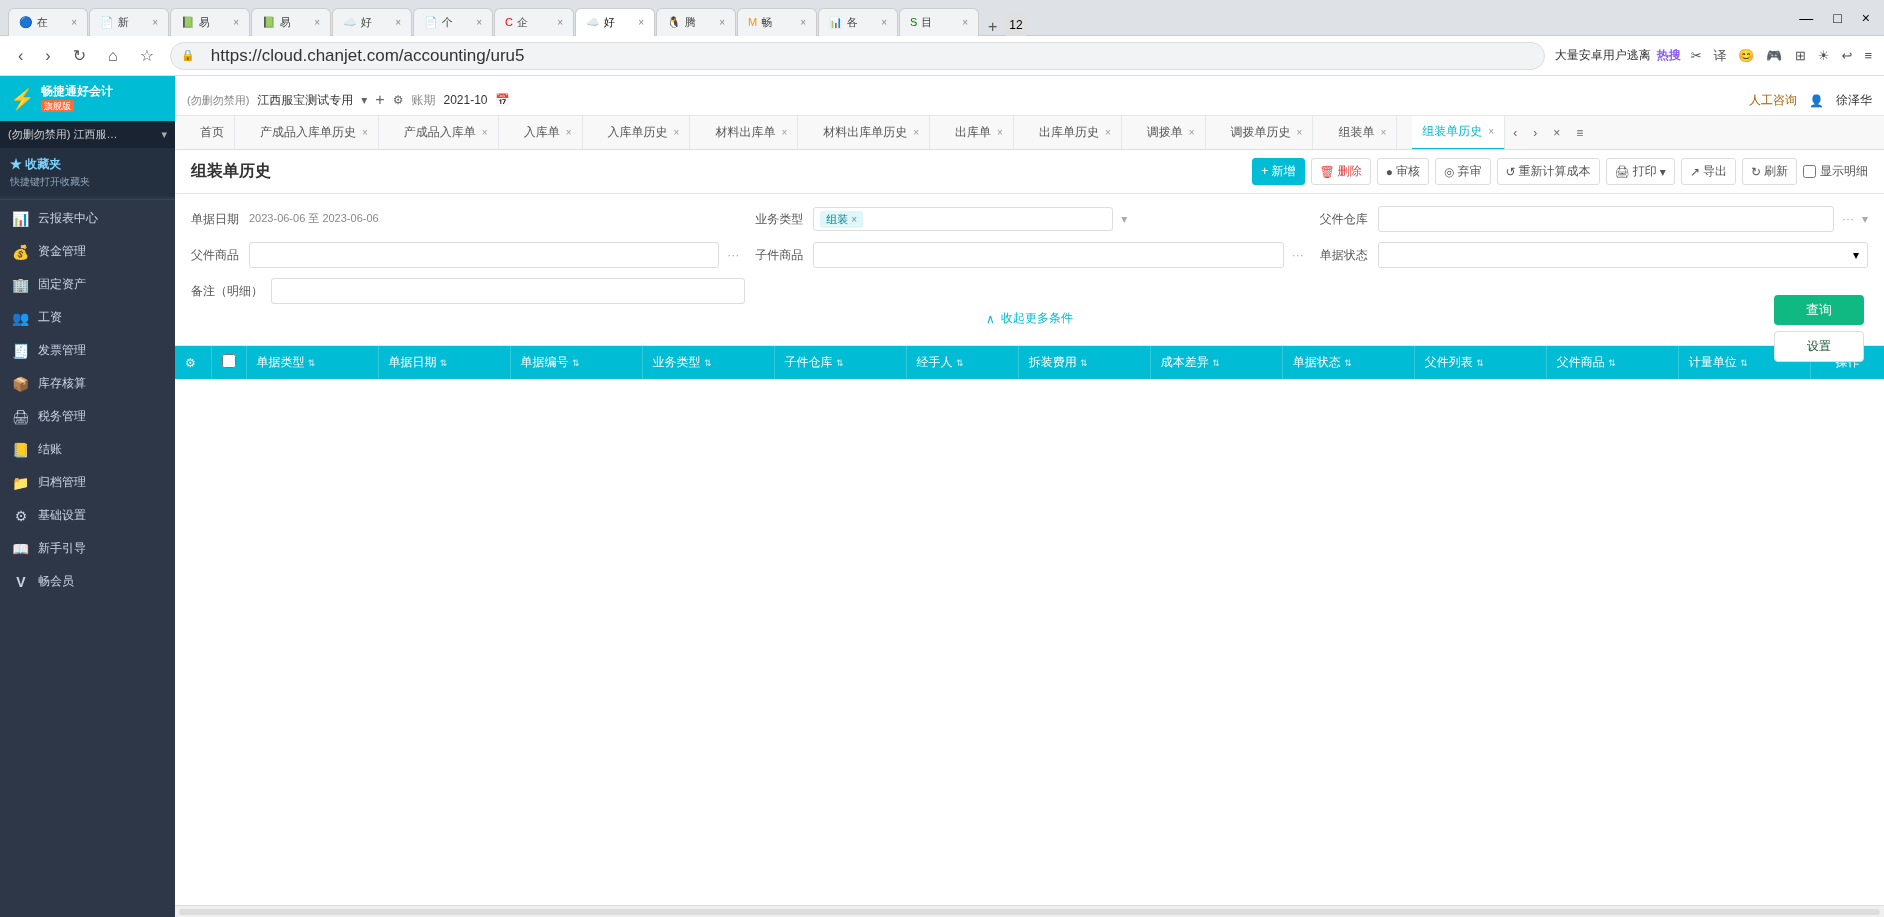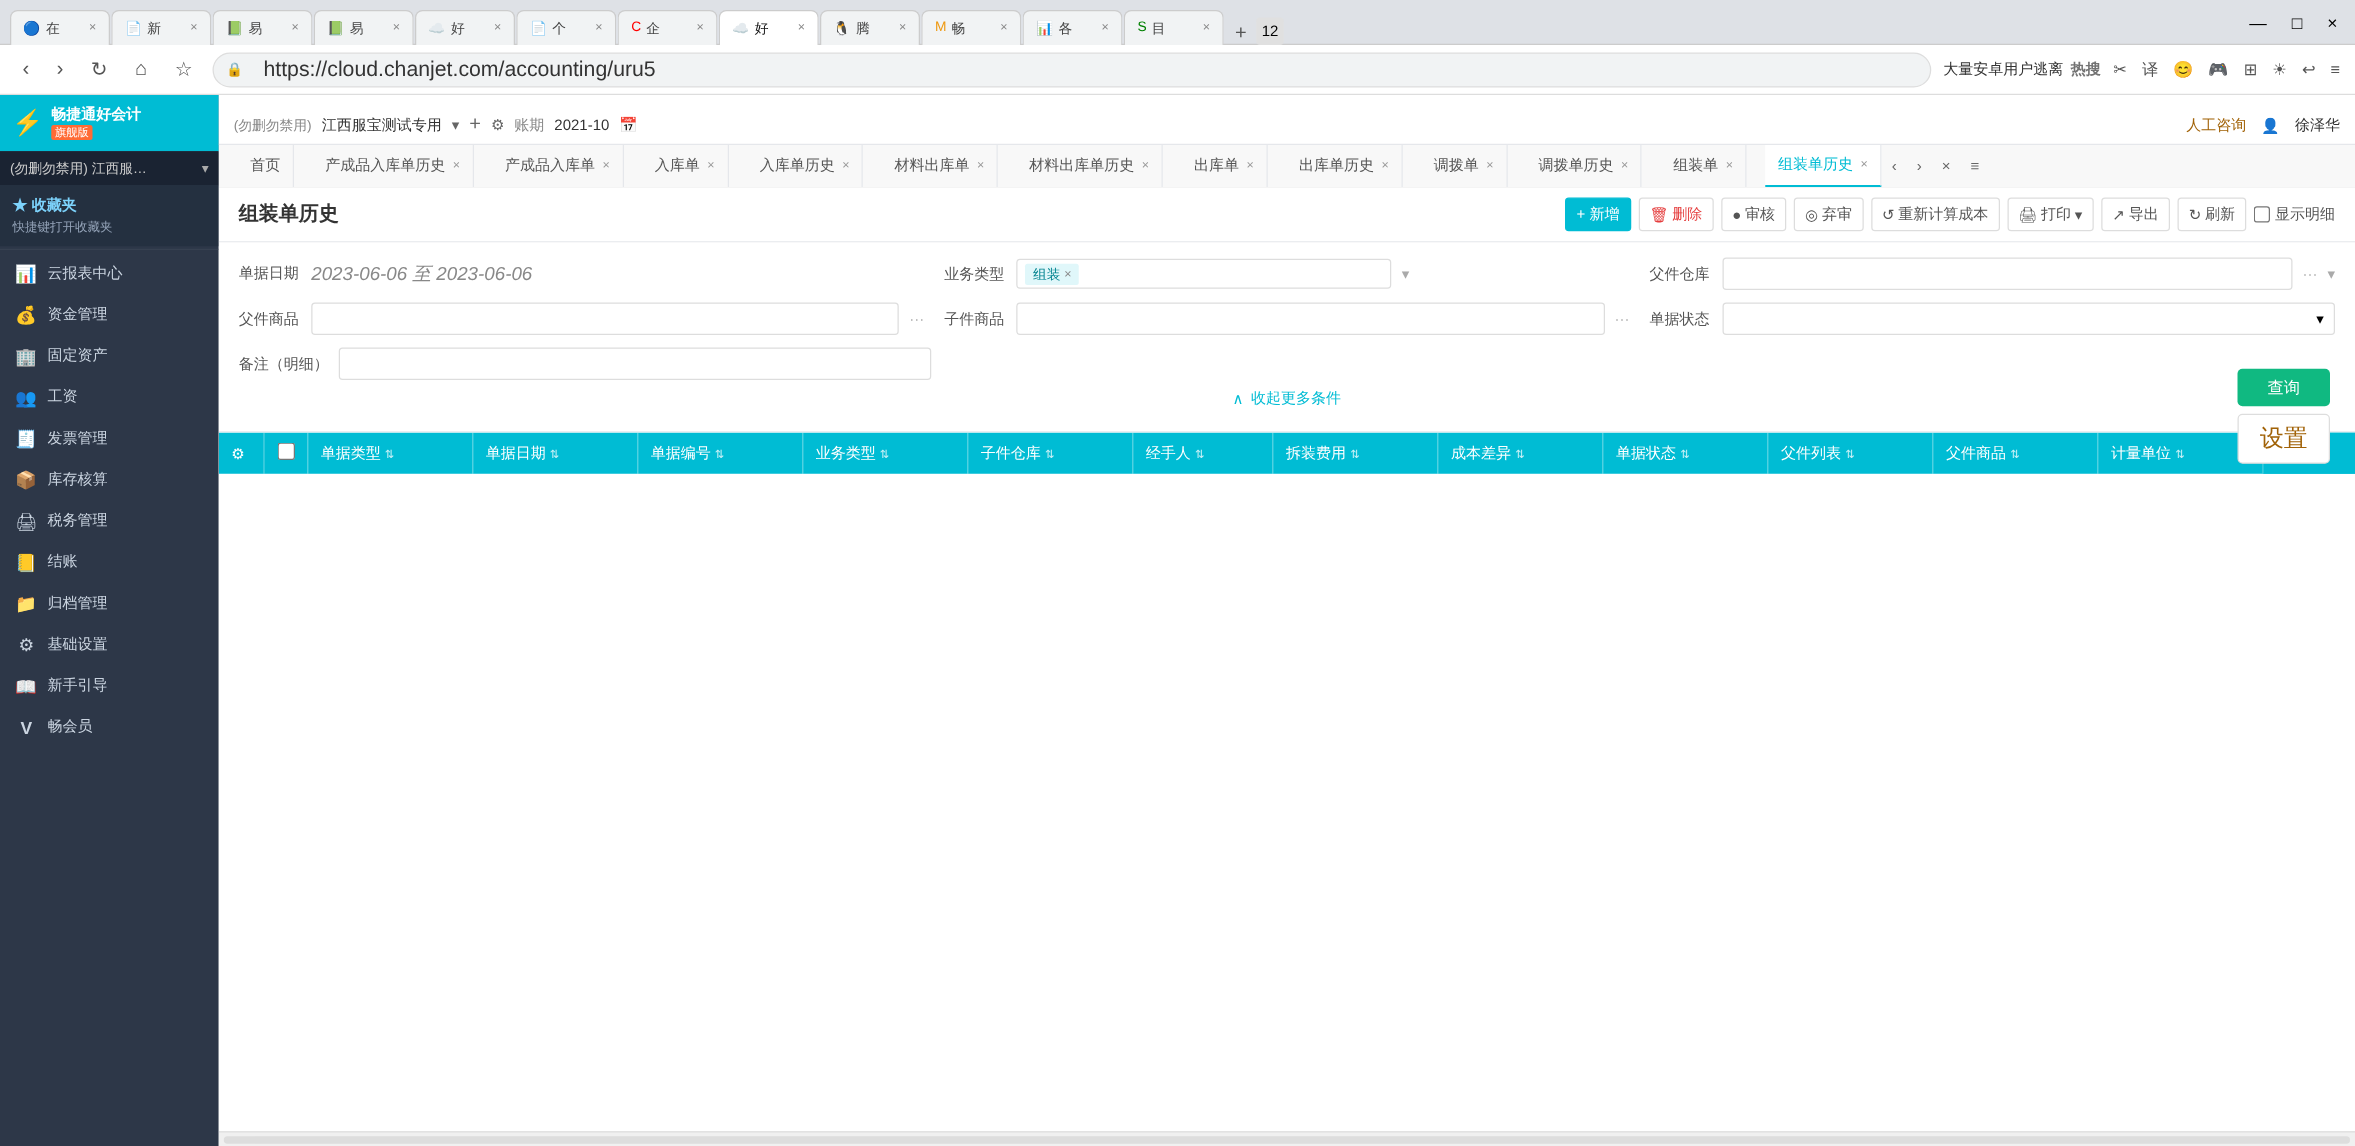--- a/index.html
+++ b/index.html
@@ -61,21 +61,21 @@
     .action-btn.cyan { background: #00bcd4; color: #fff; border-color: #00bcd4; }
     .print-btn { display: flex; align-items: center; gap: 3px; padding: 4px 8px; border: 1px solid #ddd; border-radius: 3px; background: #fff; cursor: pointer; font-size: 12px; color: #555; }
 
     
     .filter-area { background: #fff; padding: 12px 16px; border-bottom: 1px solid #e5e7eb; }
     .filter-row { display: flex; align-items: center; gap: 16px; margin-bottom: 10px; }
     .filter-label { color: #555; font-size: 12px; white-space: nowrap; min-width: 50px; }
     .date-filter { display: flex; align-items: center; gap: 6px; }
     .date-btn { padding: 2px 8px; border: 1px solid #ddd; border-radius: 3px; cursor: pointer; font-size: 12px; color: #555; background: #fff; }
     .date-btn.active { background: #00bcd4; color: #fff; border-color: #00bcd4; }
-    .date-range { font-size: 15px; color: #888; margin-top: 0; font-style: italic; }
+    .date-range { font-size: 11px; color: #888; margin-top: 0; }
     .tag-filter { display: flex; align-items: center; gap: 6px; flex: 1; min-height: 24px; border: 1px solid #ddd; border-radius: 3px; padding: 2px 6px; background: #fff; }
     .tag-item { display: flex; align-items: center; background: #e0f7fa; border-radius: 2px; padding: 1px 6px; font-size: 11px; color: #00838f; gap: 3px; }
     .tag-close { cursor: pointer; font-size: 10px; color: #888; }
     .collapse-bar { display: flex; align-items: center; justify-content: center; gap: 6px; color: #00bcd4; font-size: 12px; cursor: pointer; padding: 6px 0; }
 
     
     .table-container { flex: 1; overflow: auto; background: #fff; }
     .data-table { width: 100%; border-collapse: collapse; }
     .table-header-row { background: #00bcd4; }
     .table-header-row th { padding: 8px 10px; color: #fff; font-size: 12px; font-weight: normal; text-align: left; white-space: nowrap; border-right: 1px solid rgba(255,255,255,0.2); cursor: pointer; }
@@ -170,21 +170,21 @@
   <button class="nav-btn">›</button>
   <button class="nav-btn">↻</button>
   <button class="nav-btn">⌂</button>
   <button class="nav-btn">☆</button>
   <div style="display:flex;align-items:center;gap:4px;background:#f1f3f4;border:1px solid #ddd;border-radius:14px;padding:0 10px;flex:1;height:28px;">
     <span style="font-size:11px;color:#666">🔒</span>
     <input class="url-bar" style="border: none; background: transparent; flex: 1 1 0%; outline: none;" value="https://cloud.chanjet.com/accounting/uru5">
   </div>
   <div class="search-bar">
     <span>大量安卓用户逃离</span>
-    <span style="color:#737373;font-weight:bold">热搜</span>
+    <span style="color:#8b5cf6;font-weight:bold">热搜</span>
   </div>
   <div class="toolbar-icons">
     <span style="cursor:pointer">✂</span>
     <span style="cursor:pointer">译</span>
     <span style="cursor:pointer">😊</span>
     <span style="cursor:pointer">🎮</span>
     <span style="cursor:pointer">⊞</span>
     <span style="cursor:pointer">☀</span>
     <span style="cursor:pointer">↩</span>
     <span style="cursor:pointer">≡</span>
@@ -444,21 +444,21 @@
       </div>
 
       <div class="collapse-bar">
         <span>∧</span>
         <span>收起更多条件</span>
       </div>
     </div>
 
     <div style="position:absolute;right:20px;top:295px;display:flex;flex-direction:column;gap:6px;z-index:10">
       <button style="background:#10b981;color:#fff;border:none;border-radius:4px;padding:6px 16px;cursor:pointer;font-size:13px;font-weight:500">查询</button>
-      <button style="background:#fff;color:#a16207;border:1px solid #ddd;border-radius:4px;padding:6px 17px;cursor:pointer;font-size:19px">设置</button>
+      <button style="background:#fff;color:#14532d;border:1px solid #ddd;border-radius:4px;padding:6px 32px;cursor:pointer;font-size:12px">设置</button>
     </div>
 
     <div class="table-container">
       <table class="data-table">
         <thead>
           <tr class="table-header-row">
             <th class="th-settings">
               <span>⚙</span>
             </th>
             <th class="th-check">

